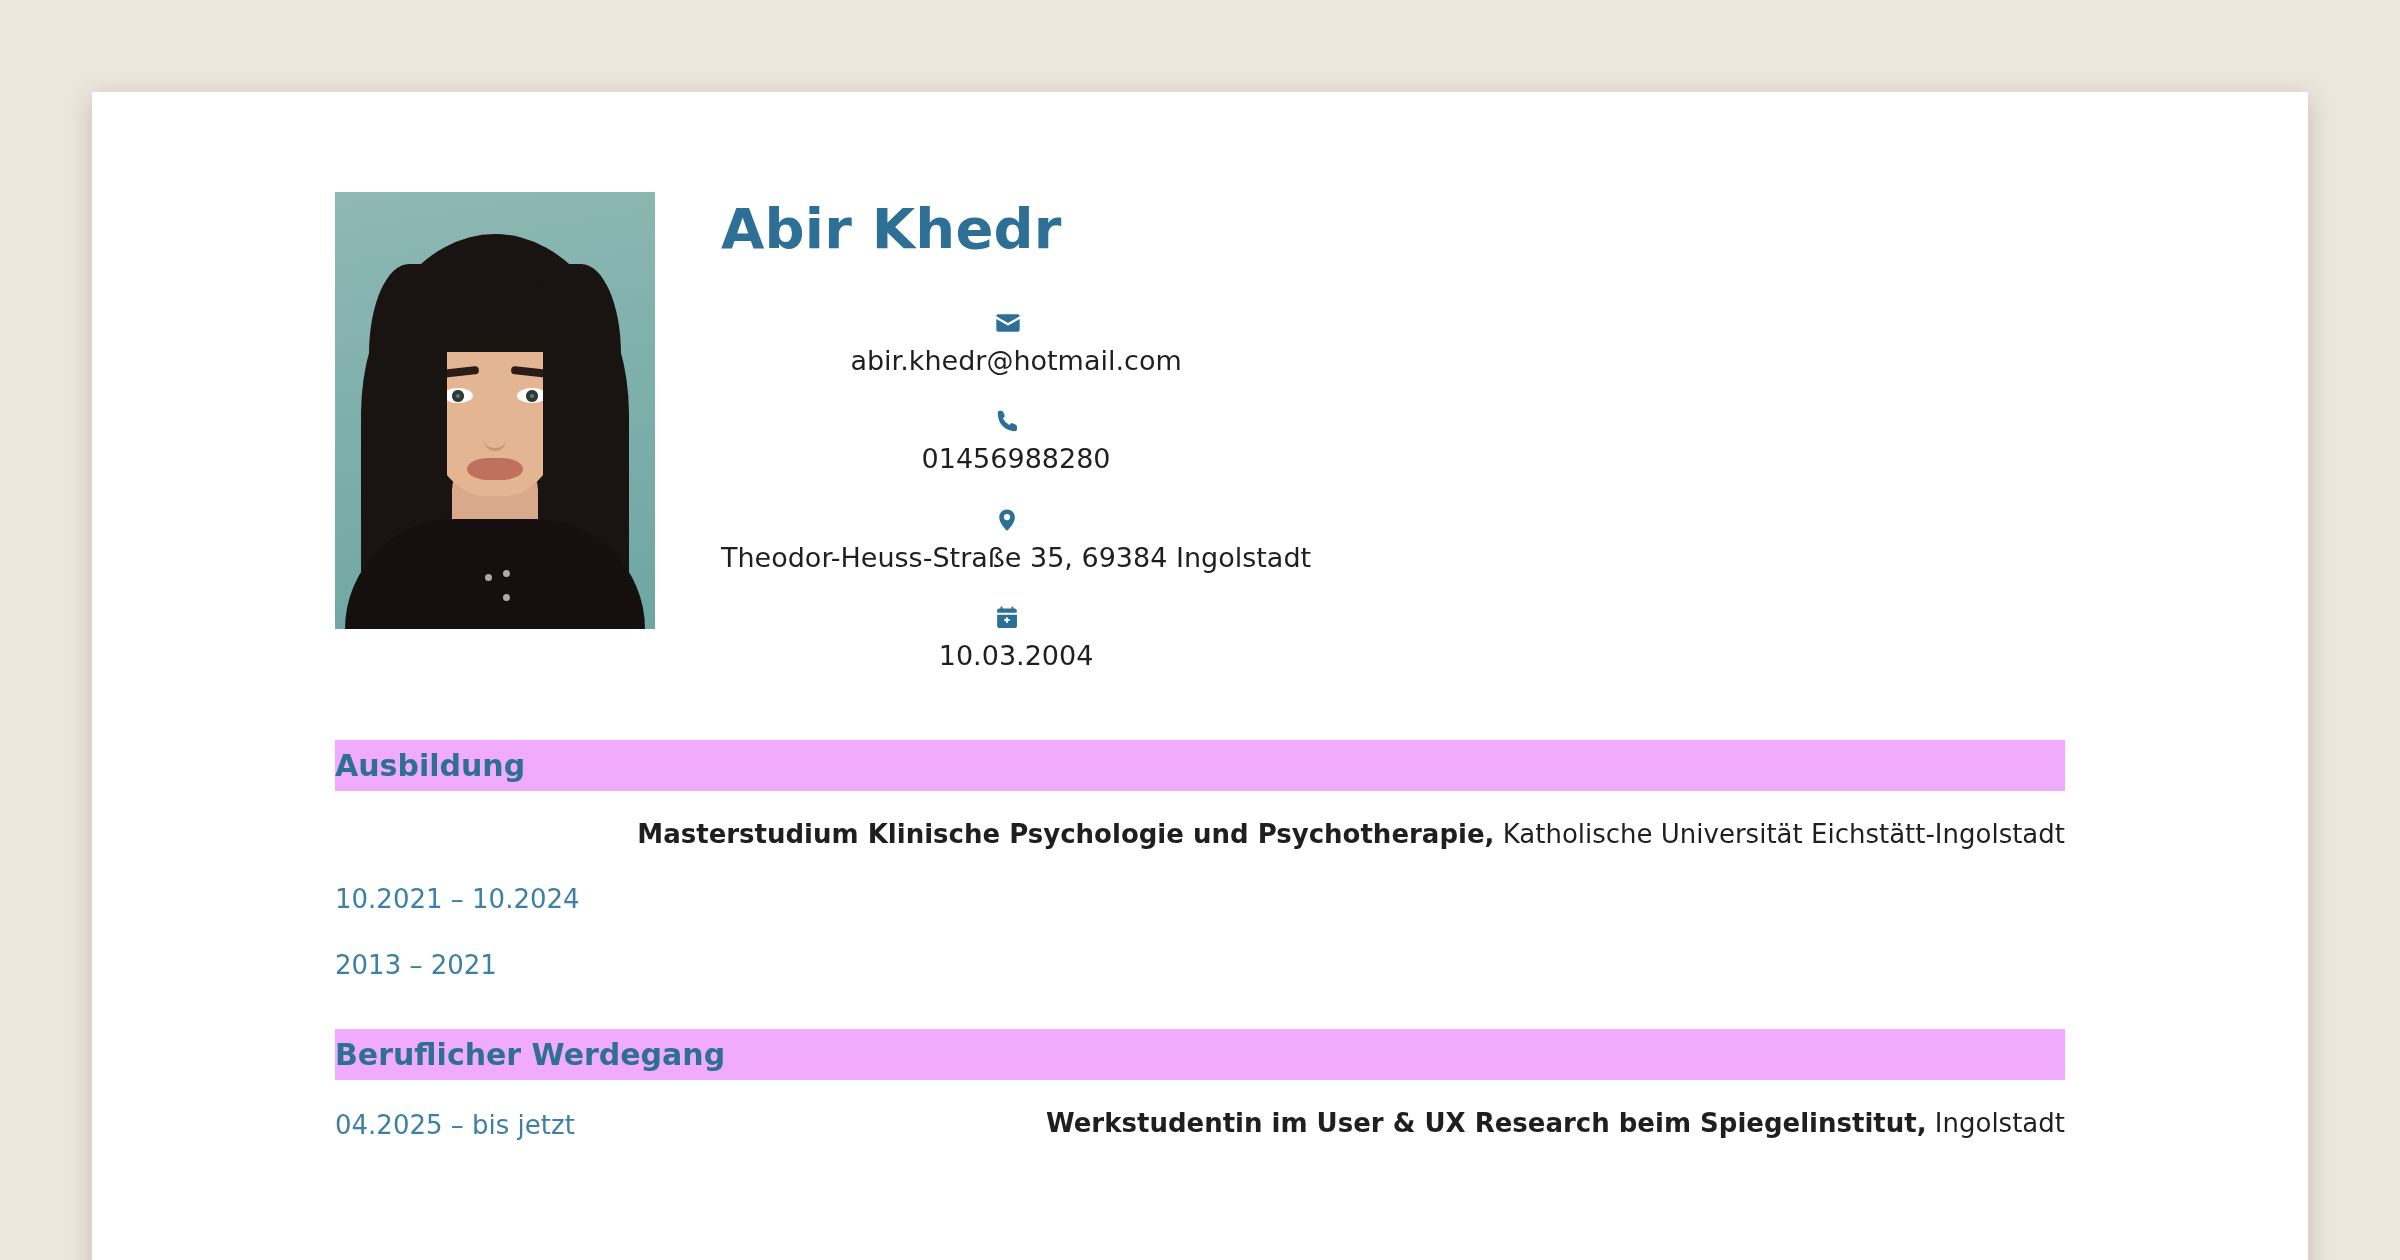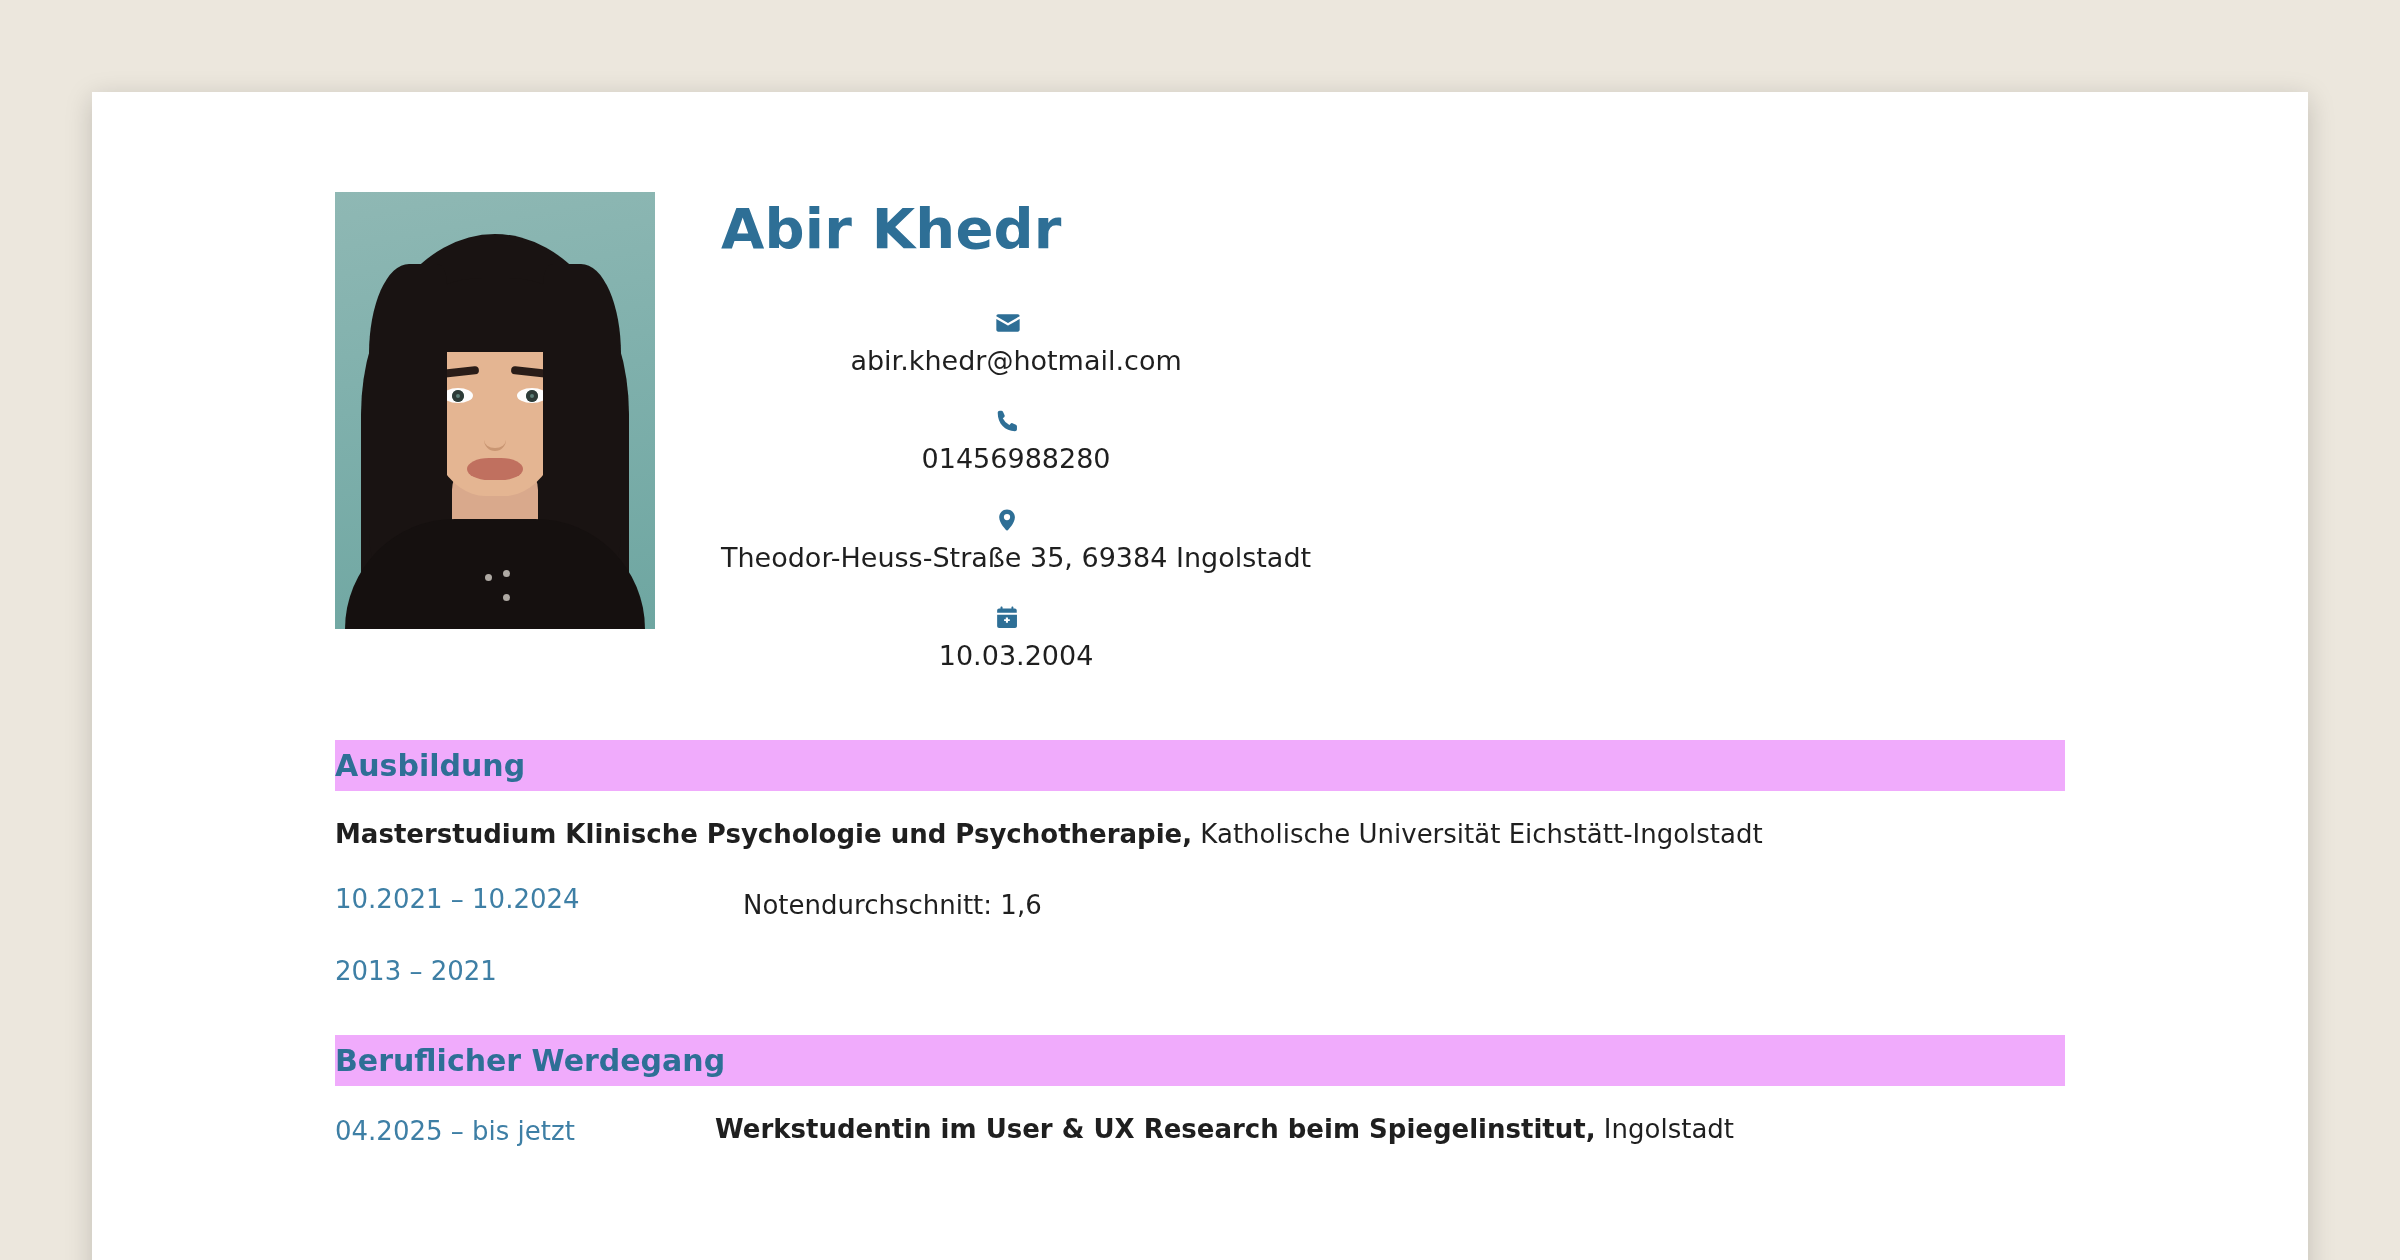--- a/index.html
+++ b/index.html
@@ -212,20 +212,21 @@
     font-size: 26px;
     color: #3e7fa5;
     line-height: 1.35;
     padding-top: 2px;
   }
   .entry-body {
     flex: 1;
     font-size: 26px;
     color: #1f1f1f;
     line-height: 1.35;
+    text-align: right;
   }
   .entry-body b { font-weight: bold; }
   .entry-sub {
     margin-top: 8px;
     padding-left: 28px;
     font-size: 26px;
     color: #1f1f1f;
   }
 </style>
 </head>
@@ -309,21 +310,20 @@
 
         <div class="entry">
           <div class="entry-body">
             <span><b>Masterstudium Klinische Psychologie und Psychotherapie,</b><span> Katholische Universität Eichstätt-Ingolstadt</span></span>
           </div>
         </div>
 
         <div class="entry">
           <div class="entry-date">10.2021 – 10.2024</div>
           <div class="entry-body">
-            <div class="entry-sub">Notendurchschnitt: 1,6</div>
           </div>
         </div>
 
         <div class="entry">
           <div class="entry-date">2013 – 2021</div>
         </div>
 
       </div>
     </div>
 

